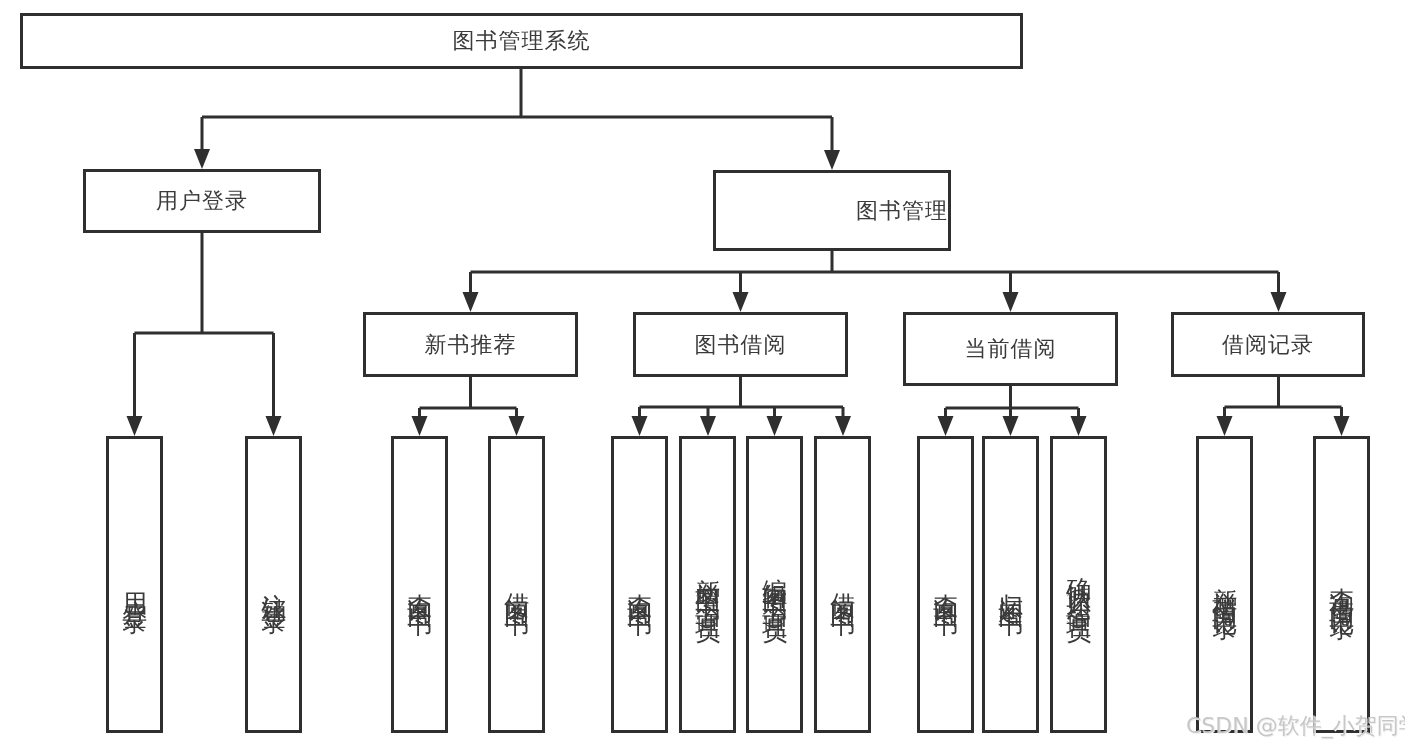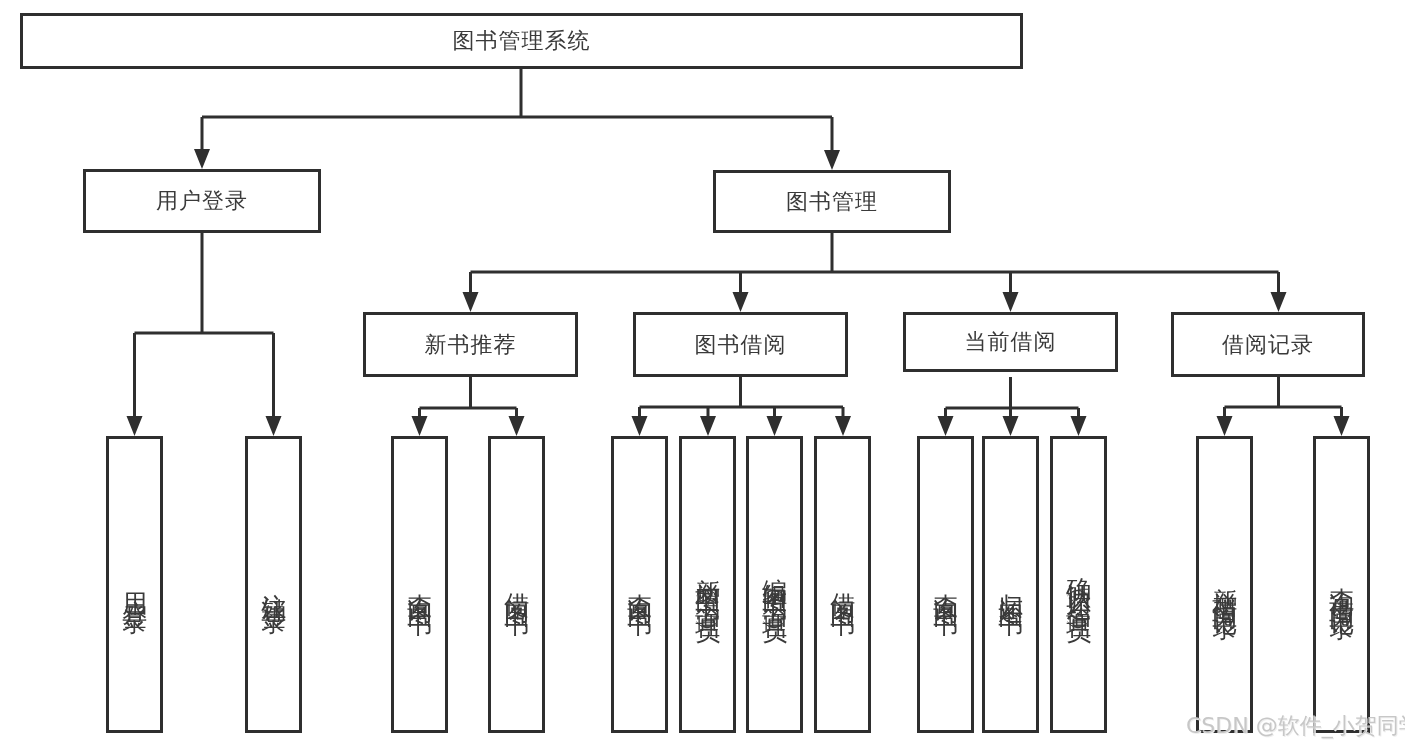--- a/index.html
+++ b/index.html
@@ -44,24 +44,24 @@
     top: 711px;
     font-size: 22px;
     color: #c7c7c7;
     text-shadow: 1px 1px 0 #efefef;
     white-space: nowrap;
     z-index: 5;
   }
   
   #n-root  { left: 20px;   top: 13px;  width: 1003px; height: 56px; }
   #n-l2a   { left: 83px;   top: 169px; width: 238px;  height: 64px; }
-  #n-l2b   { left: 713px;  top: 170px; width: 238px;  height: 63px; }
+  #n-l2b   { left: 713px;  top: 170px; width: 238px;  height: 81px; justify-content: flex-end; }
   #n-l3a   { left: 363px;  top: 312px; width: 215px;  height: 65px; }
   #n-l3b   { left: 633px;  top: 312px; width: 215px;  height: 65px; }
-  #n-l3c   { left: 903px;  top: 312px; width: 215px;  height: 60px; }
+  #n-l3c   { left: 903px;  top: 312px; width: 215px;  height: 74px; }
   #n-l3d   { left: 1171px; top: 312px; width: 194px;  height: 65px; }
   .leaf    { top: 436px; width: 57px; height: 297px; }
   #n-a1 { left: 106px; }  #n-a2 { left: 245px; }
   #n-b1 { left: 391px; }  #n-b2 { left: 488px; }
   #n-c1 { left: 611px; }  #n-c2 { left: 679px; }  #n-c3 { left: 746px; }  #n-c4 { left: 814px; }
   #n-d1 { left: 917px; }  #n-d2 { left: 982px; }  #n-d3 { left: 1050px; }
   #n-e1 { left: 1196px; } #n-e2 { left: 1313px; }
 </style>
 </head>
 <body>

